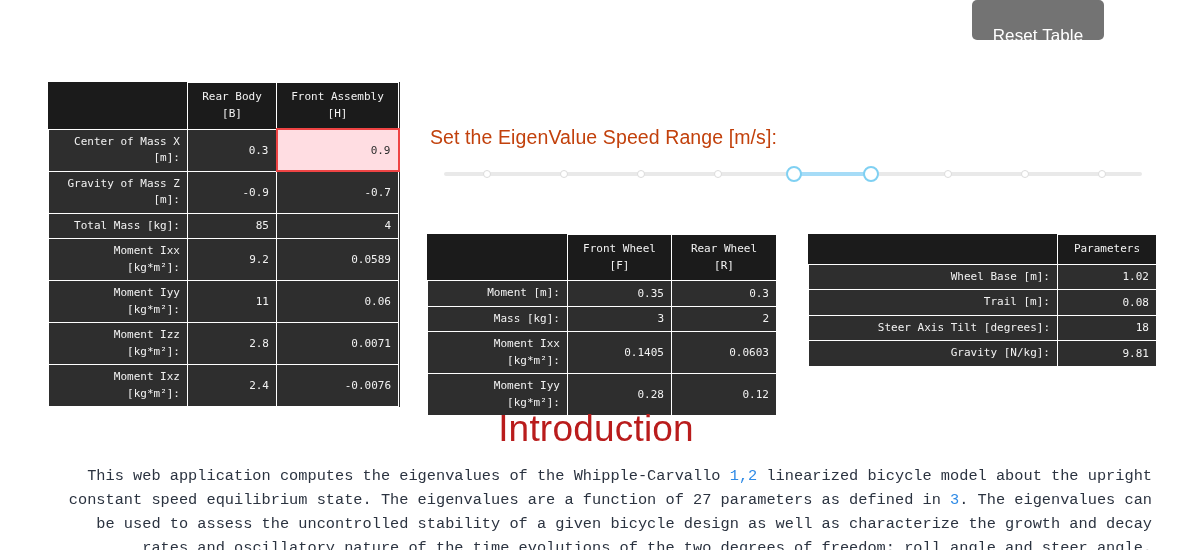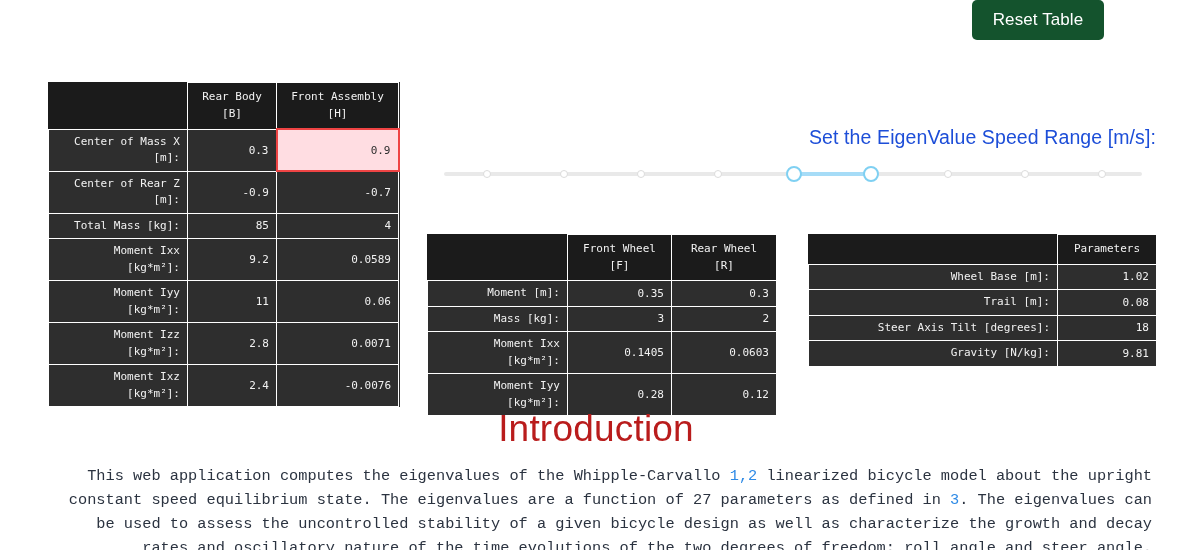--- a/index.html
+++ b/index.html
@@ -16,29 +16,29 @@
     color: #1e2430;
   }
 
   
   .reset-btn {
     position: absolute;
     left: 972px;
     top: 0px;
     width: 132px;
     height: 40px;
-    background: #14532d;
+    background: #737373;
     color: #ffffff;
     border: none;
     border-radius: 5px;
     font-size: 17px;
     font-family: "Liberation Sans", sans-serif;
     line-height: 40px;
     text-align: center;
-    padding: 0;
+    padding: 16px;
     cursor: pointer;
     letter-spacing: .1px;
   }
 
   
   .dtable {
     position: absolute;
     border-collapse: collapse;
     table-layout: fixed;
     font-family: "DejaVu Sans Mono", "Liberation Mono", monospace;
@@ -95,23 +95,23 @@
   #table-parameters col.c1 { width: 99px; }
 
   
   .slider-block {
     position: absolute;
     left: 430px;
     top: 126px;
     width: 726px;
   }
   .slider-title {
-    text-align: right;
+    text-align: left;
     font-size: 19.5px;
-    color: #1d4ed8;
+    color: #c2410c;
     margin: 0 0 14px 0;
     font-weight: normal;
     letter-spacing: .1px;
   }
   .slider-wrap {
     position: relative;
     height: 22px;
     margin: 0 14px;
   }
   .slider-track {
@@ -205,21 +205,21 @@
     </tr>
   </thead>
   <tbody>
       <tr>
         <td class="rowlabel">Center of Mass X
 [m]:</td>
         <td class="val">0.3</td>
         <td class="val highlight">0.9</td>
       </tr>
       <tr>
-        <td class="rowlabel">Center of Rear Z
+        <td class="rowlabel">Gravity of Mass Z
 [m]:</td>
         <td class="val">-0.9</td>
         <td class="val">-0.7</td>
       </tr>
       <tr>
         <td class="rowlabel">Total Mass [kg]:</td>
         <td class="val">85</td>
         <td class="val">4</td>
       </tr>
       <tr>

